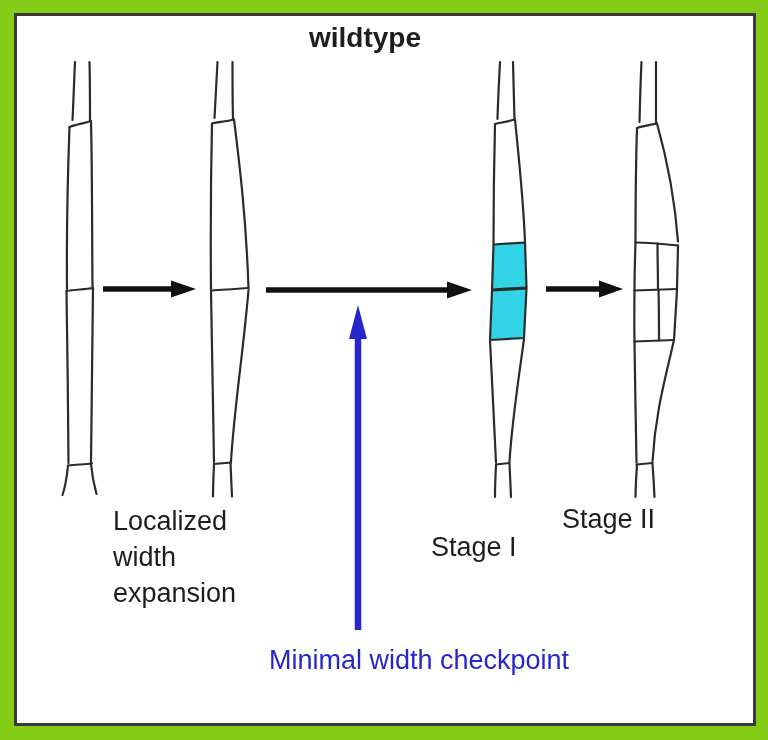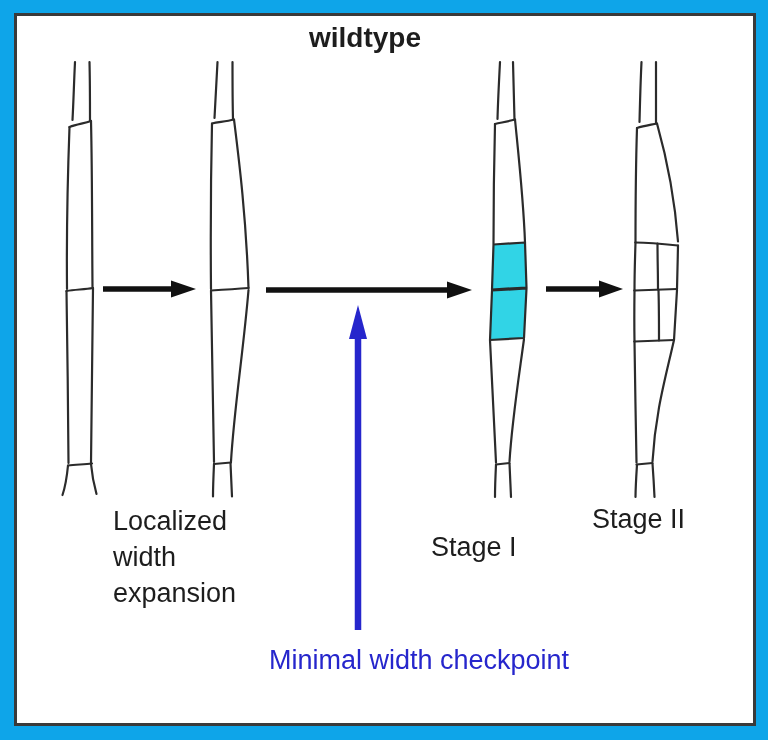--- a/index.html
+++ b/index.html
@@ -1,33 +1,33 @@
 <!DOCTYPE html>
 <html><head>
 <meta charset="utf-8">
 <style>
   html,body{margin:0;padding:0;background:#ffffff;}
   .canvas{
     position:relative;
     width:768px;height:740px;
-    background:#0ea5e9;
+    background:#84cc16;
     font-family:"Liberation Sans", sans-serif;
     overflow:hidden;
   }
   svg{position:absolute;left:0;top:0;}
   .txt{position:absolute;color:#1d1d1d;}
   .title{
     left:0;top:22px;width:730px;
     text-align:center;
     font-size:28px;font-weight:bold;
   }
   .lbl{font-size:27px;text-align:left;}
   .lbl-expansion{left:113px;top:503px;width:200px;line-height:36px;}
   .lbl-stage1{left:431px;top:532px;width:150px;}
-  .lbl-stage2{left:592px;top:504px;width:150px;}
+  .lbl-stage2{left:562px;top:504px;width:150px;}
   .annotation{
     left:0;top:644px;width:768px;
     text-align:center;
     font-size:27px;line-height:33px;
     color:#2626cc;
     padding-left:35px;
   }
 </style>
 </head>
 <body>

